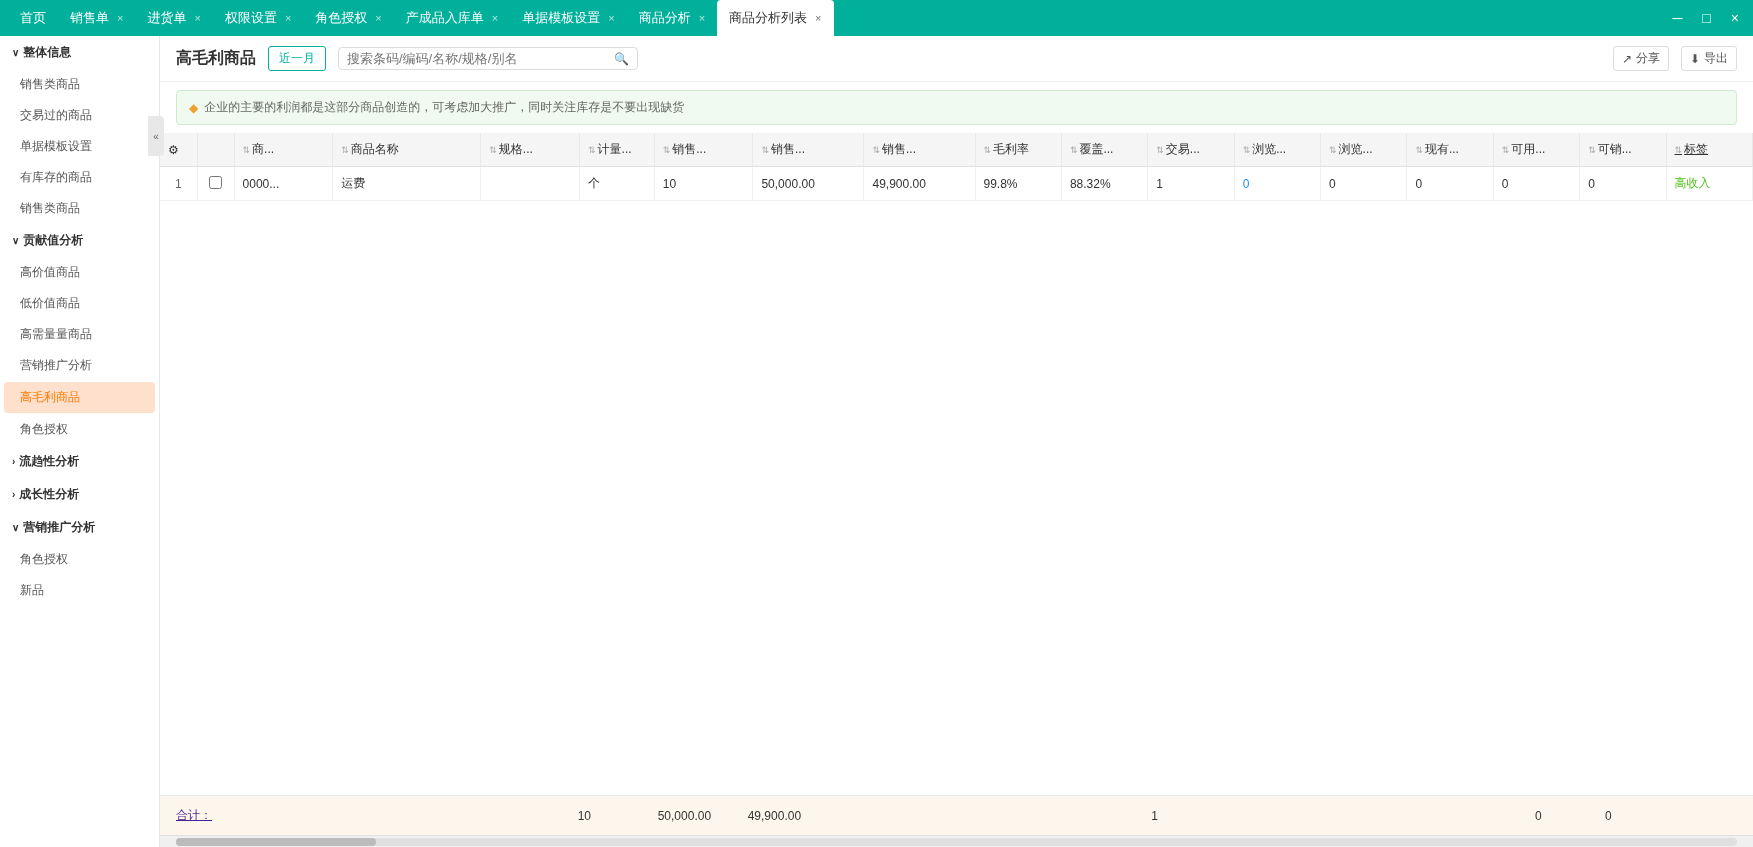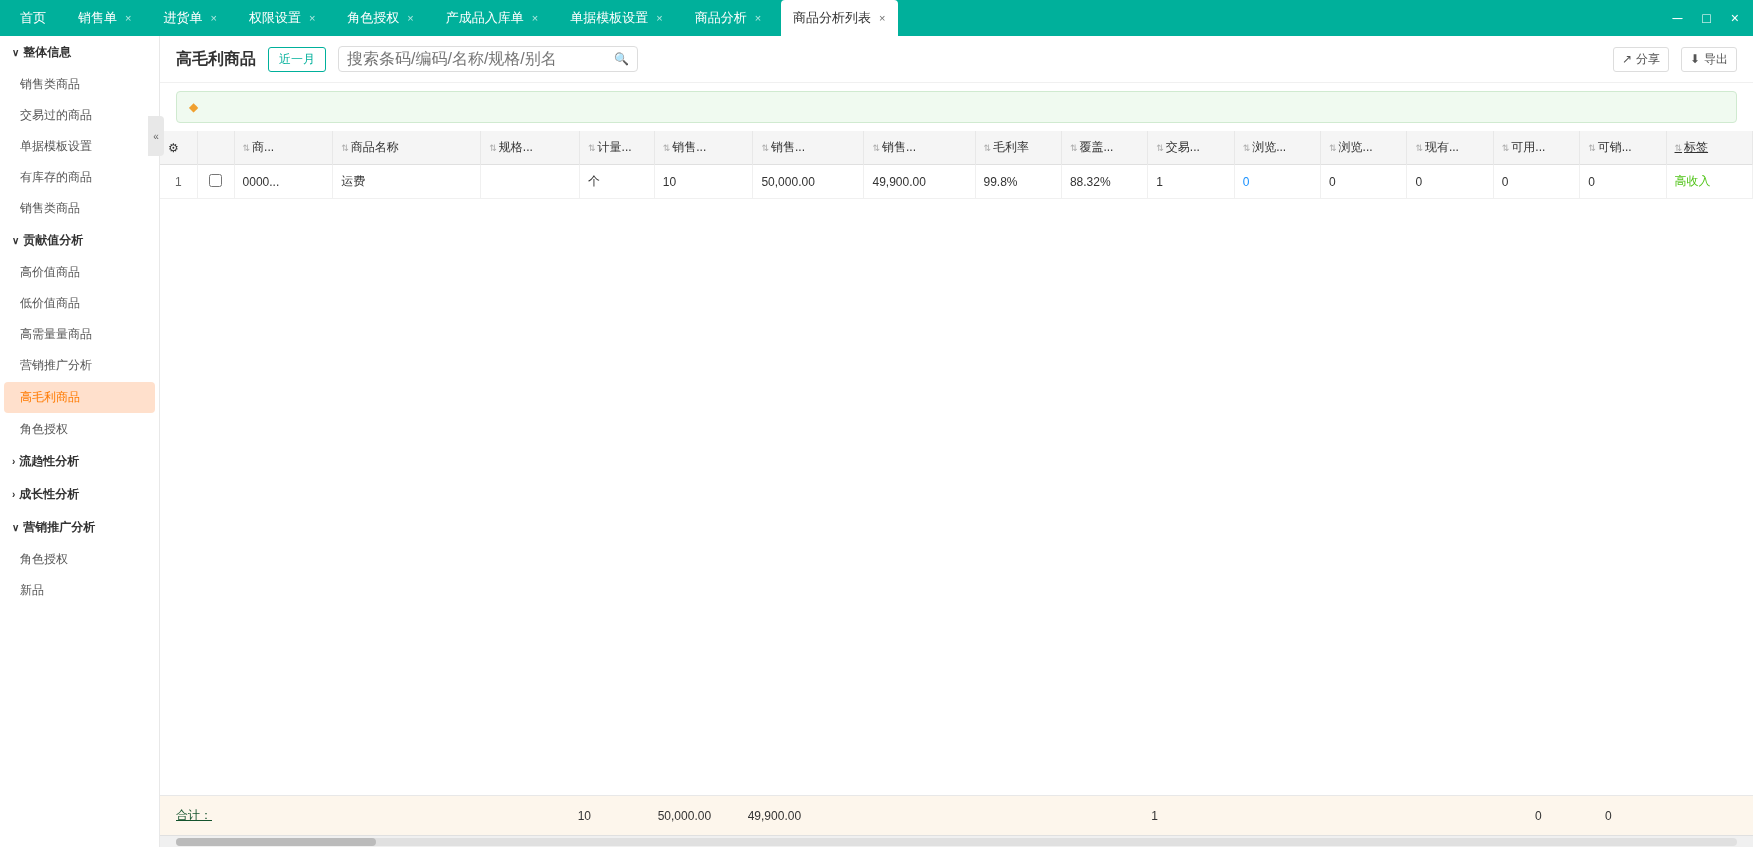--- a/index.html
+++ b/index.html
@@ -144,21 +144,21 @@
       border: 1px solid #ddd;
       border-radius: 4px;
       padding: 3px 8px;
       gap: 4px;
       flex: 1;
       max-width: 300px;
     }
     .search-box input {
       border: none;
       outline: none;
-      font-size: 16px;
+      font-size: 13px;
       color: #999;
       width: 100%;
     }
     .header-actions {
       margin-left: auto;
       display: flex;
       gap: 12px;
       align-items: center;
     }
     .action-btn {
@@ -240,21 +240,21 @@
       background: #fdf6ec;
       border-top: 1px solid #e8e8e8;
       font-size: 12px;
       color: #333;
       flex-shrink: 0;
       gap: 0;
       height: 40px;
     }
     .footer-label {
       min-width: 80px;
-      color: #14532d;
+      color: #4c1d95;
       text-decoration: underline;
     }
     .footer-cell {
       min-width: 80px;
       padding: 0 8px;
       color: #333;
     }
 
     
     .bottom-scrollbar {
@@ -283,21 +283,21 @@
       left: 0;
     }
 
     .relative { position: relative; }
   </style>
 </head>
 <body>
 
 <div class="top-nav">
 
-  <div id="nav-items" style="display:flex;align-items:center;flex:1;gap:8px;">
+  <div id="nav-items" style="display:flex;align-items:center;flex:1;gap:0;">
       <div class="nav-item">首页</div>
       <div class="nav-item">销售单<span class="nav-close">×</span></div>
       <div class="nav-item">进货单<span class="nav-close">×</span></div>
       <div class="nav-item">权限设置<span class="nav-close">×</span></div>
       <div class="nav-item">角色授权<span class="nav-close">×</span></div>
       <div class="nav-item">产成品入库单<span class="nav-close">×</span></div>
       <div class="nav-item">单据模板设置<span class="nav-close">×</span></div>
       <div class="nav-item">商品分析<span class="nav-close">×</span></div>
       <div class="nav-item active">商品分析列表<span class="nav-close">×</span></div>
     </div>
@@ -359,20 +359,21 @@
         </button>
         <button class="action-btn">
           <span>⬇</span>
           <span>导出</span>
         </button>
       </div>
     </div>
 
     <div class="info-banner">
       <span class="info-icon">◆</span>
+      <span>企业的主要的利润都是这部分商品创造的，可考虑加大推广，同时关注库存是不要出现缺货</span>
     </div>
 
     <div class="table-container">
       <table>
         <thead id="table-head">
             <tr>
               <th style="min-width: 30px;">⚙</th>
               <th style="min-width: 30px;"></th>
               <th style="min-width: 80px;"><span class="sort-icon">⇅</span>商...</th>
               <th style="min-width: 120px;"><span class="sort-icon">⇅</span>商品名称</th>

